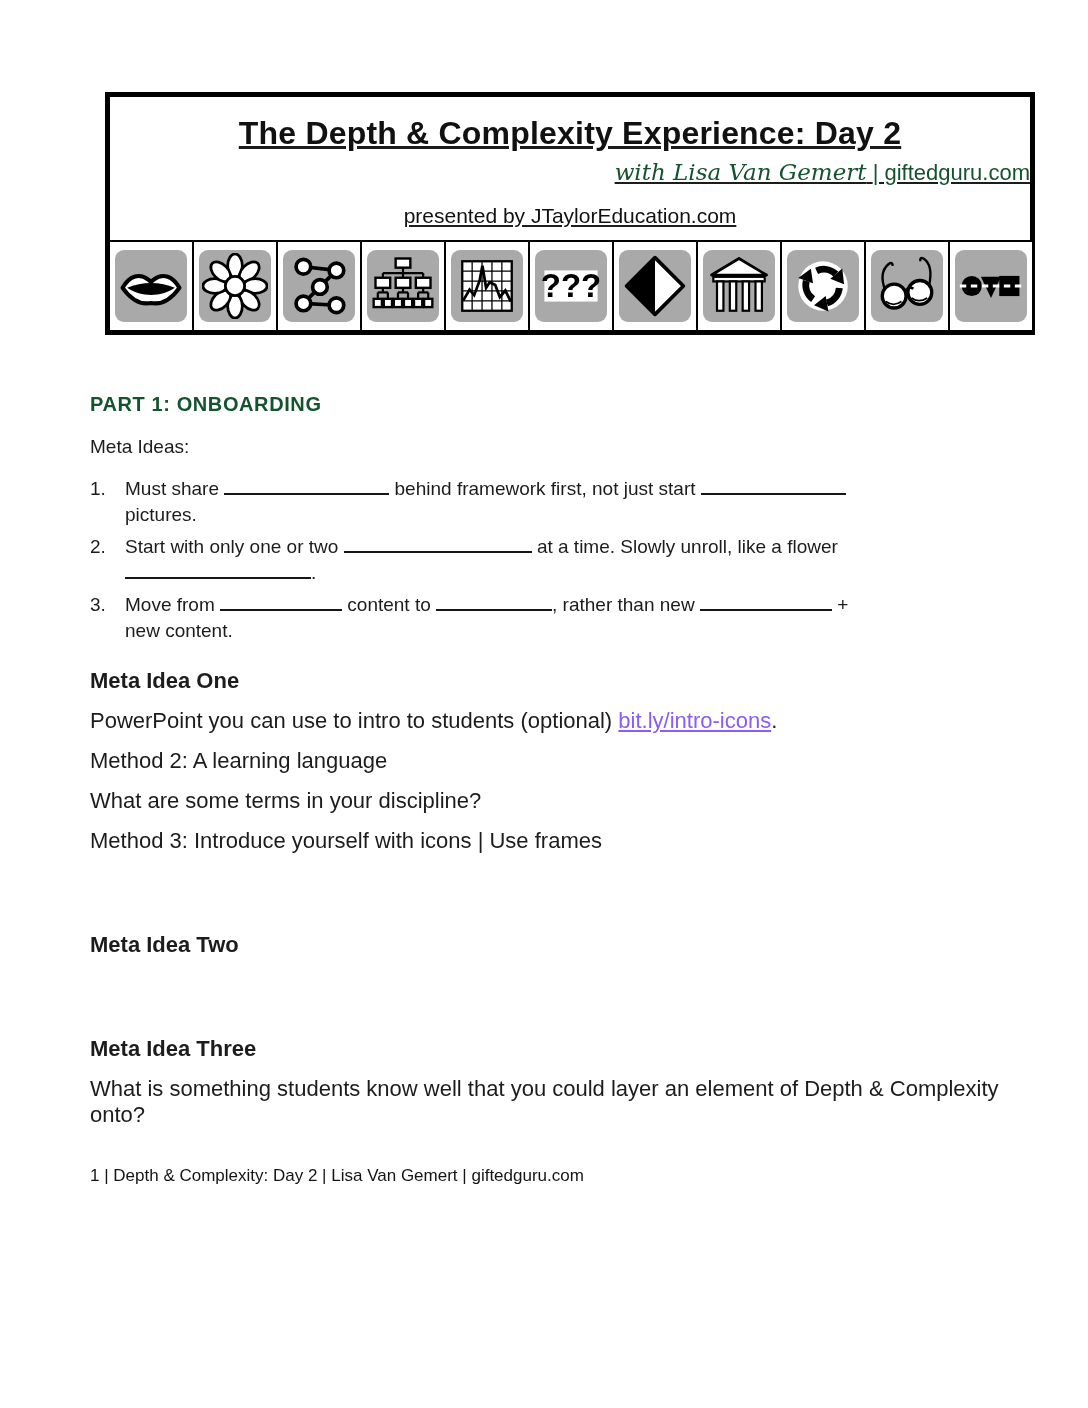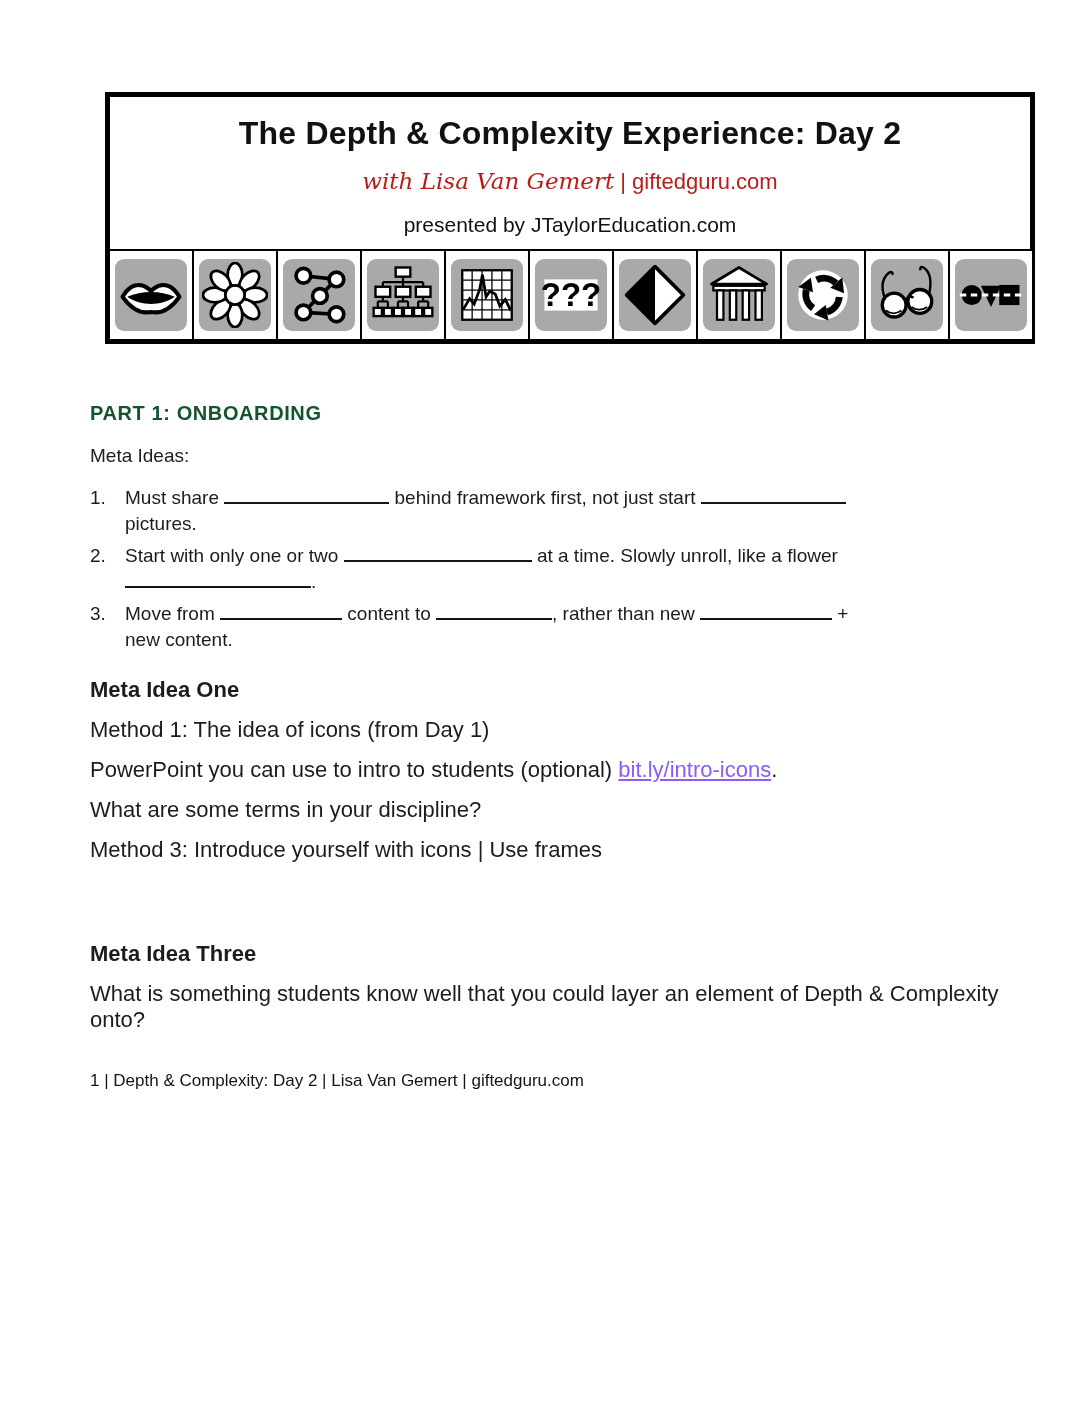--- a/index.html
+++ b/index.html
@@ -1,22 +1,22 @@
 <!DOCTYPE html>
 <html><head>
 <meta charset="utf-8">
 <style>
   * { margin:0; padding:0; box-sizing:border-box; }
   html,body { width:1088px; height:1408px; background:#ffffff; overflow:hidden;
               font-family:"Liberation Sans", sans-serif; color:#1c1c1c; }
 
   
-  .header-box { margin:92px 0 0 105px; width:930px; border:5px solid #000; background:#fff; }
+  .header-box { margin:92px 0 0 105px; width:930px; border:5px solid #000; background:#fff;text-decoration:underline; }
   .hb-title   { margin-top:18px; text-align:center; font-size:32px; font-weight:700; letter-spacing:.2px; color:#111; }
-  .hb-byline  { margin-top:16px; text-align:center; font-size:22px; color:#b91c1c; }
+  .hb-byline  { margin-top:7px; text-align:right; font-size:22px; color:#14532d; }
   .hb-byline .script { font-family:"DejaVu Serif", serif; font-style:italic; font-size:23px; }
   .hb-presented { margin-top:18px; margin-bottom:12px; text-align:center; font-size:21px; font-weight:400; color:#111; }
 
   .icon-strip { display:flex; width:100%; border-top:2px solid #000; }
   .icon-cell  { flex:1 1 0; border-right:2px solid #000; background:#fff; padding:5px;
                 display:flex; align-items:center; justify-content:center; height:88px; }
   .icon-cell:last-child { border-right:none; }
   .icon-sq { width:72px; height:72px; background:#a9a9a9; border-radius:9px;
              display:flex; align-items:center; justify-content:center; }
   .icon-sq svg { width:66px; height:66px; display:block; }
@@ -287,32 +287,33 @@
           <span>+</span>
           <br>
           <span>new content.</span>
         </span>
       </div>
 
     </div>
 
     <p class="sec-head mt-md">Meta Idea One</p>
 
-    <p class="body">Method 1: The idea of icons (from Day 1)</p>
 
     <p class="body">
       <span>PowerPoint you can use to intro to students (optional)</span>
       <a class="doc-link" href="#">bit.ly/intro-icons</a><span>.</span>
     </p>
 
+    <p class="body gap-lg">Method 2: A learning language</p>
 
     <p class="body">What are some terms in your discipline?</p>
 
     <p class="body gap-lg">Method 3: Introduce yourself with icons | Use frames</p>
 
+    <p class="sec-head gap-md">Meta Idea Two</p>
 
 
     <p class="sec-head gap-md">Meta Idea Three</p>
 
     <p class="body">What is something students know well that you could layer an element of Depth &amp; Complexity onto?</p>
 
 
   </div>
 
   <div class="footer">1 | Depth &amp; Complexity: Day 2 | Lisa Van Gemert | giftedguru.com</div>

